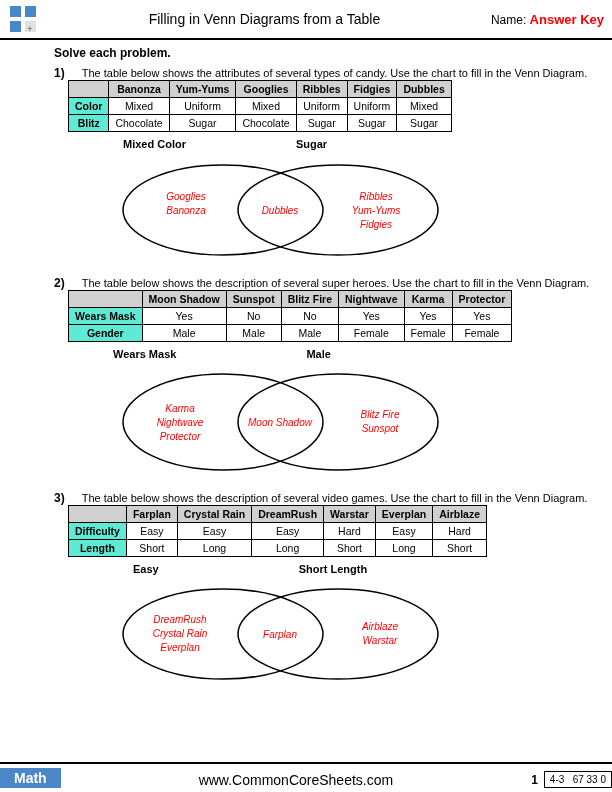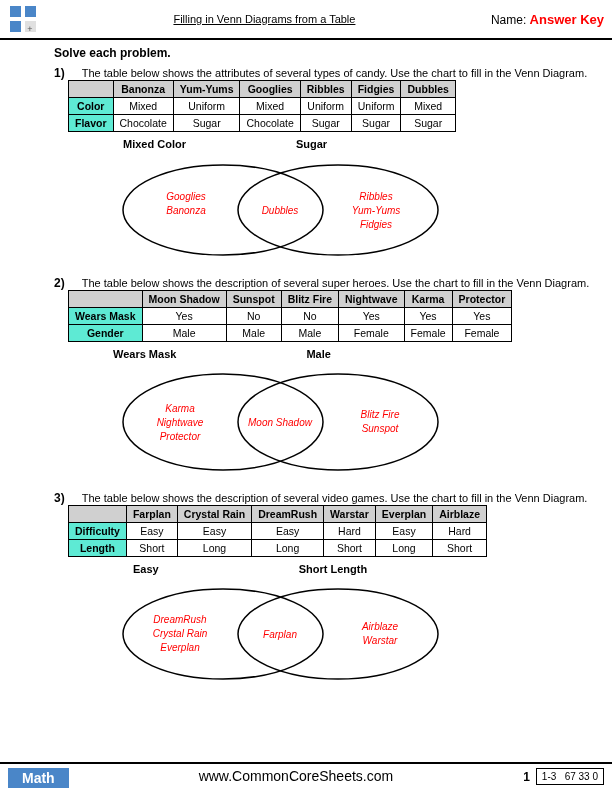--- a/index.html
+++ b/index.html
@@ -21,22 +21,21 @@
       border-bottom: 2px solid #000;
       padding: 4px 8px;
     }
     .header-logo {
       width: 30px;
       height: 30px;
     }
     .header-title {
       flex: 1;
       text-align: center;
-      font-size: 11px;
-      text-decoration: underline;
+      font-size: 14px;
     }
     .header-name {
       font-size: 12px;
     }
     .answer-key {
       color: red;
       font-weight: bold;
       font-size: 13px;
     }
 
@@ -114,23 +113,23 @@
     }
 
     
     .footer {
       position: absolute;
       bottom: 0;
       left: 0;
       right: 0;
       border-top: 2px solid #000;
       display: flex;
-      align-items: flex-start;
+      align-items: flex-end;
       justify-content: space-between;
-      padding: 4px 8px;
+      padding: 4px 0;
       background: white;
     }
     .footer-math {
       background: #4a86c8;
       color: white;
       font-weight: bold;
       font-size: 14px;
       padding: 2px 14px;
     }
     .footer-url {
@@ -194,21 +193,21 @@
       <tr>
         <td class="row-header">Color</td>
         <td>Mixed</td>
         <td>Uniform</td>
         <td>Mixed</td>
         <td>Uniform</td>
         <td>Uniform</td>
         <td>Mixed</td>
       </tr>
       <tr>
-        <td class="row-header">Flavor</td>
+        <td class="row-header">Blitz</td>
         <td>Chocolate</td>
         <td>Sugar</td>
         <td>Chocolate</td>
         <td>Sugar</td>
         <td>Sugar</td>
         <td>Sugar</td>
       </tr>
     </tbody>
       </table>
 
@@ -352,21 +351,21 @@
     </div>
   </div>
 </div>
 
 <div class="footer">
   <div class="footer-math">Math</div>
   <div class="footer-url">www.CommonCoreSheets.com</div>
   <div class="footer-right">
     <span class="footer-page">1</span>
     <span class="footer-stats">
-      <span>1-3</span>
+      <span>4-3</span>
       &nbsp;
       <span>67</span>
       <span> </span>
       <span>33</span>
       <span> </span>
       <span>0</span>
     </span>
   </div>
 </div>
 

